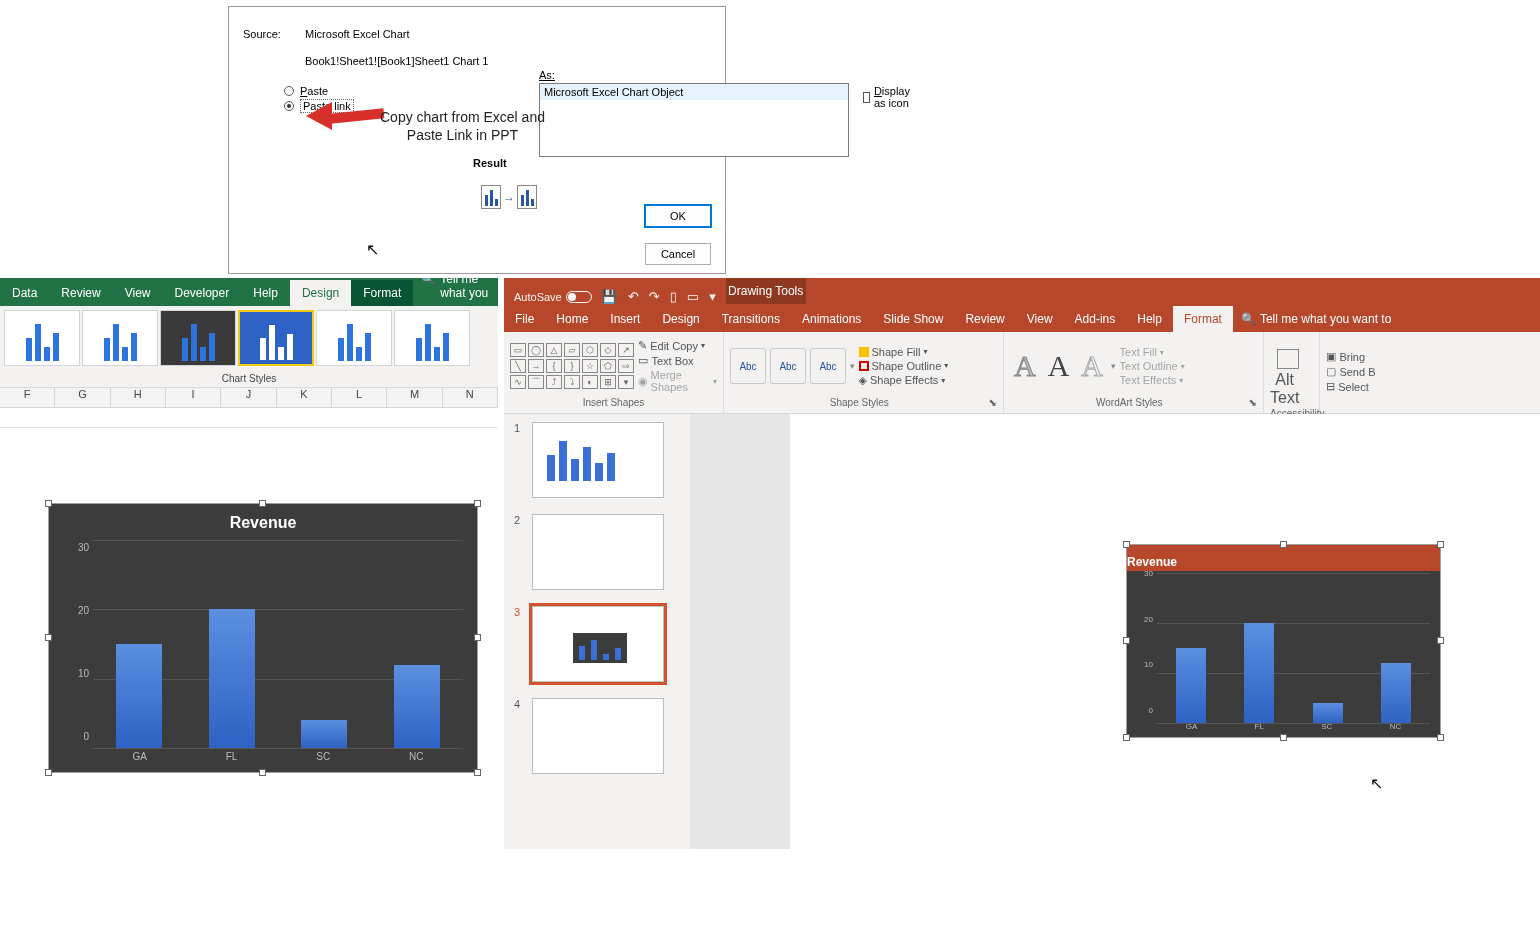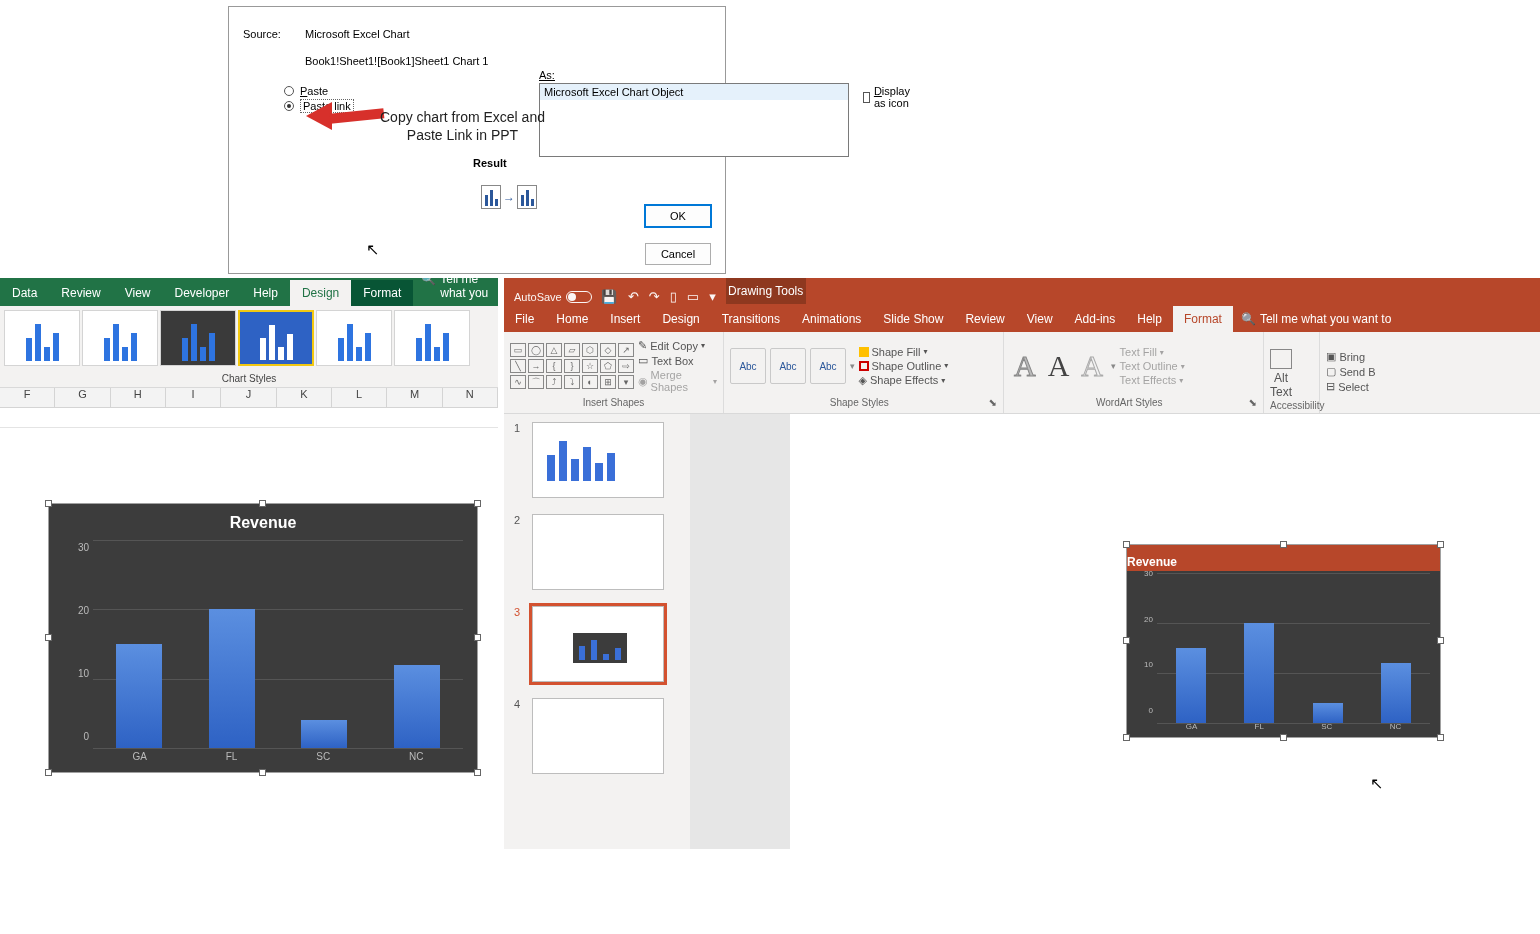--- a/index.html
+++ b/index.html
@@ -93,21 +93,21 @@
 .ppt .ribbon .shapegrid{display:grid;grid-template-columns:repeat(7,16px);grid-auto-rows:14px;gap:2px;}
 .ppt .ribbon .shapegrid span{border:1px solid #888;font-size:9px;display:flex;align-items:center;justify-content:center;color:#666;}
 .ppt .ribbon .stack{display:flex;flex-direction:column;gap:2px;font-size:11px;color:#555;}
 .ppt .ribbon .stack .r{display:flex;align-items:center;gap:3px;}
 .ppt .ribbon .abc{width:36px;height:36px;border:1px solid #c9c9c9;display:flex;align-items:center;justify-content:center;font-size:10px;color:#2b579a;border-radius:2px;}
 .ppt .ribbon .bigA{font-size:30px;font-family:Georgia,serif;padding:0 4px;}
 .ppt .ribbon .bigA.a1{color:#bbb;-webkit-text-stroke:1px #888;}
 .ppt .ribbon .bigA.a2{color:#444;}
 .ppt .ribbon .bigA.a3{color:#f2f2f2;-webkit-text-stroke:1px #aaa;}
 .ppt .ribbon .dd::after{content:" \25BE";font-size:8px;}
-.ppt .ribbon .alt{display:flex;flex-direction:column;align-items:flex-start;font-size:12px;color:#555;gap:2px;margin-top:13px;}
+.ppt .ribbon .alt{display:flex;flex-direction:column;align-items:flex-end;font-size:16px;color:#555;gap:2px;margin-top:13px;}
 .ppt .ribbon .alt .sq{width:22px;height:20px;border:1px solid #888;}
 .ppt .work{display:flex;height:calc(100% - 136px);}
 .ppt .thumbs{width:186px;background:#f3f2f1;padding:8px 10px;overflow:auto;}
 .ppt .thumbs .slide{display:flex;gap:8px;margin-bottom:16px;}
 .ppt .thumbs .num{font-size:11px;color:#555;width:10px;}
 .ppt .thumbs .sbox{width:132px;height:76px;background:#fff;border:1px solid #bdbdbd;position:relative;}
 .ppt .thumbs .sbox.active{outline:3px solid #d35230;}
 .ppt .thumbs .mini{position:absolute;display:flex;align-items:flex-end;gap:4px;}
 .ppt .thumbs .mini .b{width:8px;background:#3a6fd8;}
 .ppt .thumbs .darkmini{position:absolute;left:40px;top:26px;width:54px;height:30px;background:#3c3c3c;display:flex;align-items:flex-end;justify-content:space-around;padding:3px;}

